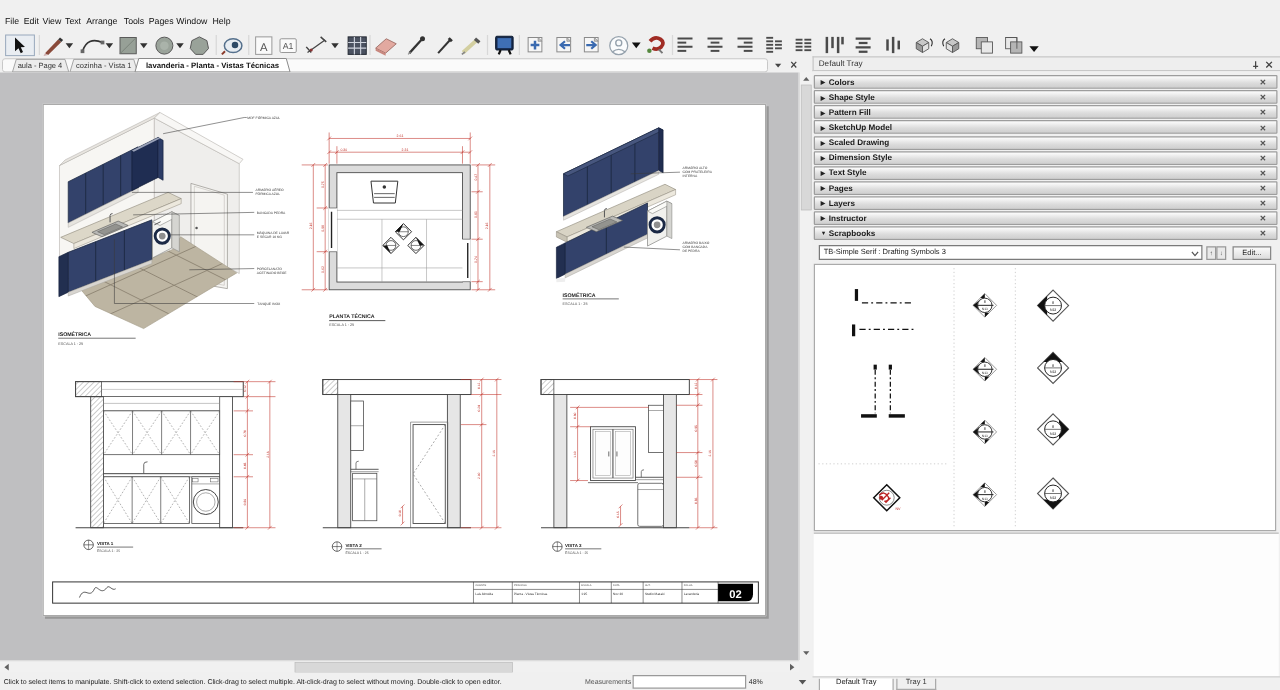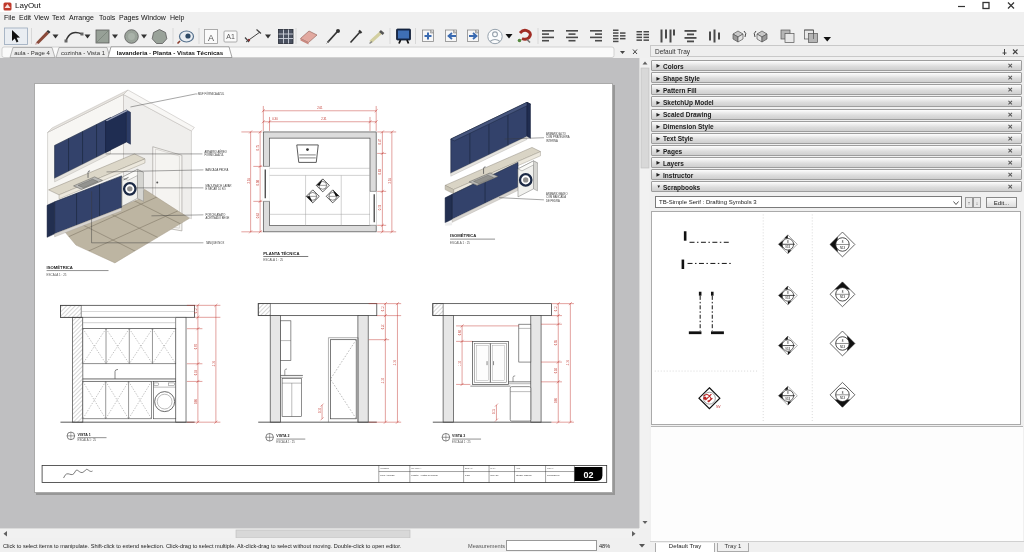--- a/index.html
+++ b/index.html
@@ -20,32 +20,20 @@
 #rightpanel{left:650px;top:57px;width:374px;height:495px;background:#f0f0f0;}
 .secbar{position:absolute;left:1px;width:371px;height:11px;background:linear-gradient(#fdfdfd,#dcdcdc 60%,#cfcfcf);border:1px solid #9d9d9d;border-radius:1px;box-sizing:border-box;font-size:6.5px;font-weight:bold;color:#1a1a1a;}
 .secbar .tri{position:absolute;left:4.5px;top:2.4px;font-size:4.6px;color:#222;}
 .secbar .lab{position:absolute;left:11px;top:1.8px;}
 .secbar .xx{position:absolute;right:8px;top:1.2px;font-size:6.5px;color:#555;font-weight:bold;}
 </style>
 </head>
 <body>
 <div id="app">
 
-<div class="abs" id="titlebar">
-  <svg class="abs" style="left:3px;top:2px" width="9" height="9" viewBox="0 0 9 9">
-        <rect x="0.5" y="0.5" width="8" height="8" rx="1.5" fill="#c0392b"></rect>
-        <path d="M1.5 6 L4.5 2 L7.5 6 Z" fill="#fff" opacity="0.85"></path>
-      </svg>
-  <span class="abs" id="titletext">LayOut</span>
-  <svg class="abs" style="left:950px;top:1px" width="74" height="10" viewBox="0 0 74 10">
-    <line x1="8" y1="5.5" x2="15" y2="5.5" stroke="#333" stroke-width="1.2"></line>
-    <rect x="33" y="1.5" width="6" height="6" fill="none" stroke="#333" stroke-width="1.3"></rect>
-    <path d="M58 1.5 L64 7.5 M64 1.5 L58 7.5" stroke="#333" stroke-width="1.2"></path>
-  </svg>
-</div>
 
 <div class="abs" id="menubar">
   <span style="left:4px">File</span>
       <span style="left:19px">Edit</span>
       <span style="left:34px">View</span>
       <span style="left:52px">Text</span>
       <span style="left:69px">Arrange</span>
       <span style="left:99px">Tools</span>
       <span style="left:119px">Pages</span>
       <span style="left:141px">Window</span>

